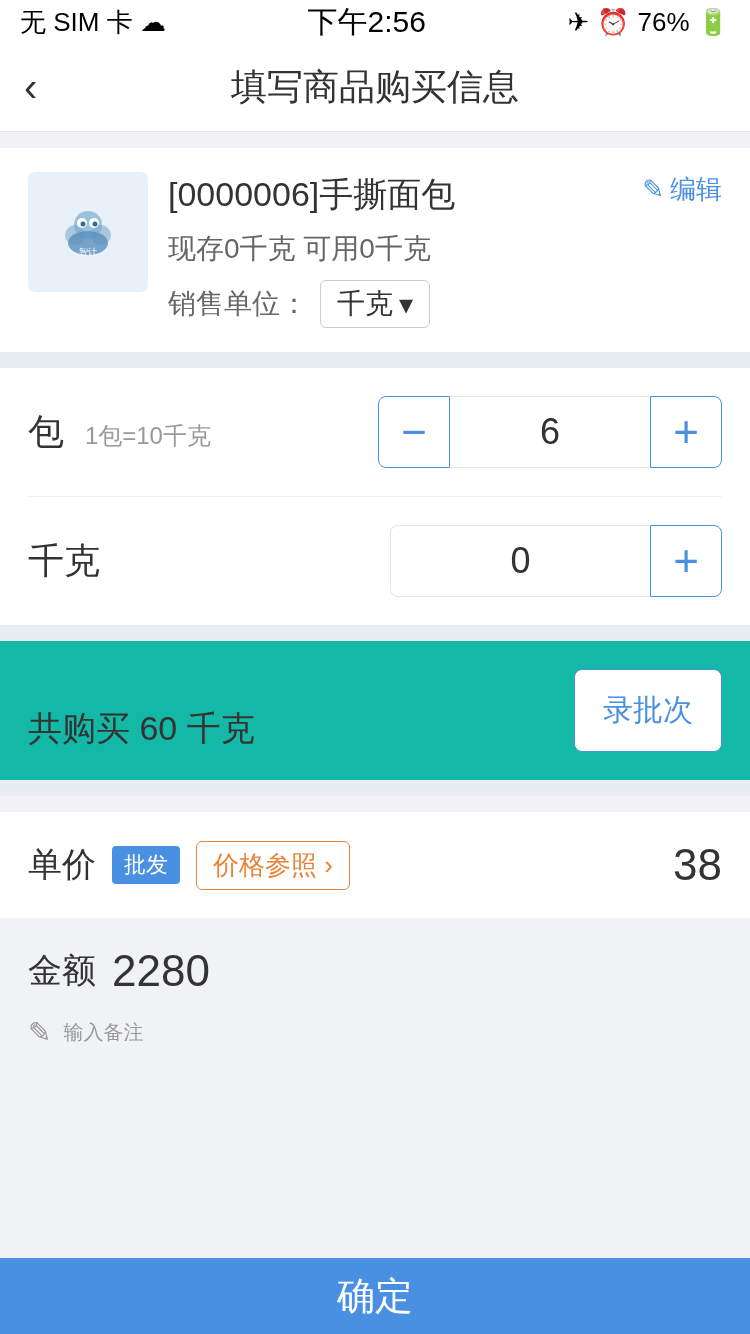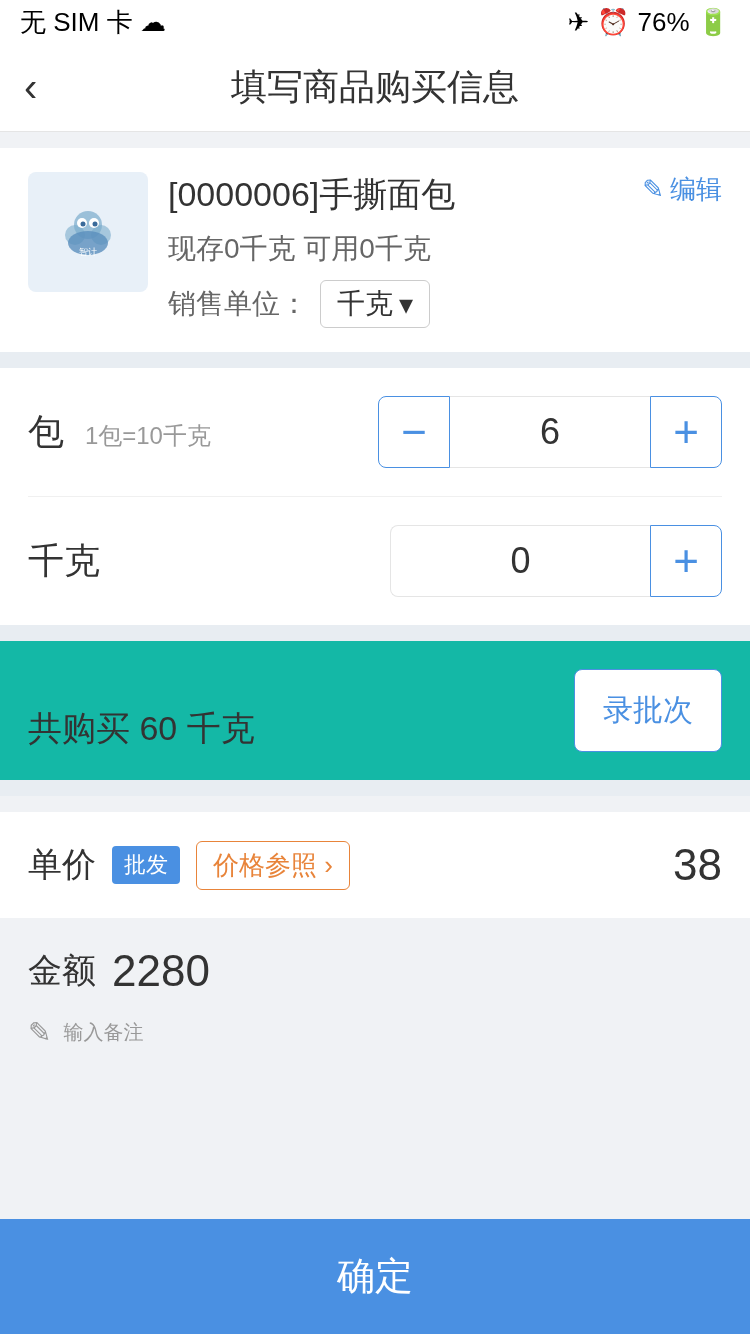--- a/index.html
+++ b/index.html
@@ -293,21 +293,21 @@
     
     .spacer {
       flex: 1;
       background: #f0f2f5;
       min-height: 200px;
     }
 
     
     .confirm-btn {
       width: 750px;
-      height: 115px;
+      height: 76px;
       background: #4a90e2;
       color: #fff;
       font-size: 38px;
       font-weight: 500;
       border: none;
       cursor: pointer;
       display: flex;
       align-items: center;
       justify-content: center;
       position: fixed;
@@ -325,20 +325,21 @@
   </style>
 </head>
 <body>
 
 <div class="page-wrapper">
 
   <div class="status-bar">
     <div class="status-left">
       <span class="sim-text">无 SIM 卡 ☁</span>
     </div>
+    <div class="status-center">下午2:56</div>
     <div class="status-right">
       <span>✈</span>
       <span>⏰</span>
       <span>76%</span>
       <span>🔋</span>
     </div>
   </div>
 
   <div class="nav-bar">
     <div class="nav-back">‹</div>

